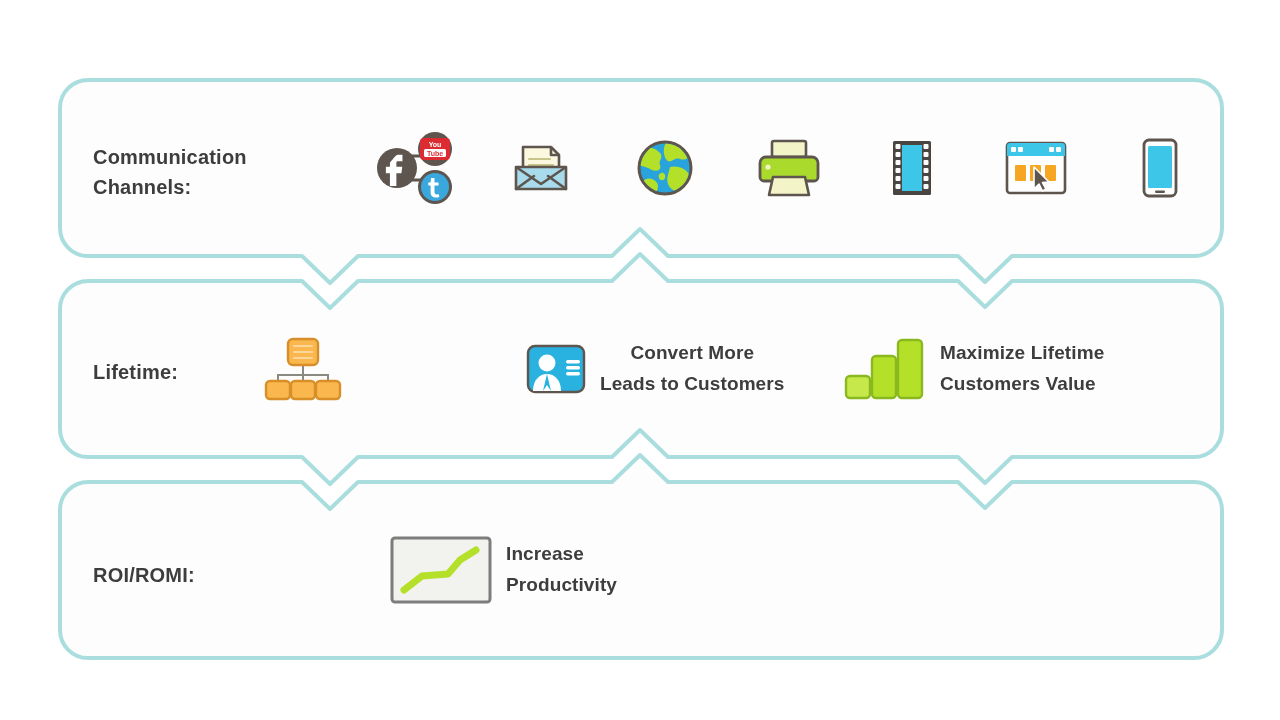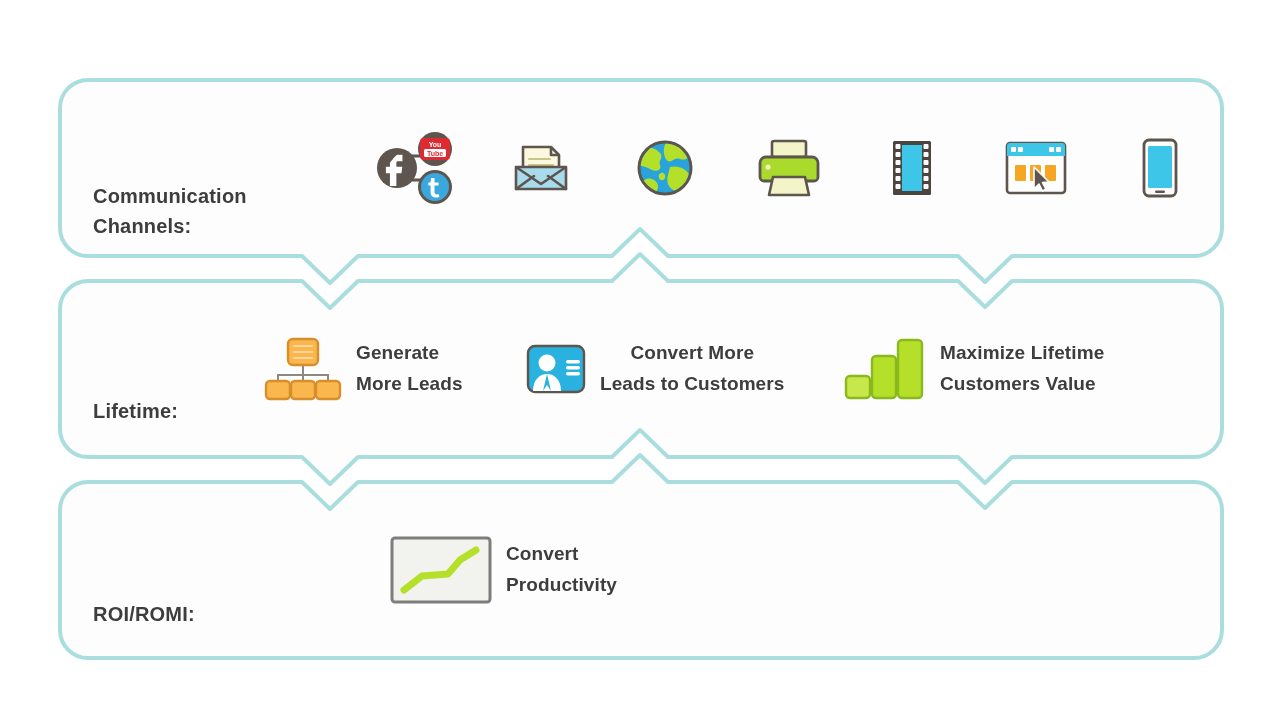--- a/index.html
+++ b/index.html
@@ -41,21 +41,20 @@
   }
 
   .row-label {
     color: #3d3d3d;
     font-weight: bold;
     font-size: 20px;
     line-height: 1.52;
     letter-spacing: 0.2px;
     white-space: pre-line;
     font-family: "Liberation Sans", "DejaVu Sans", sans-serif;
-    margin-top: 39px;
   }
 
   
   #panel1-content {
     left: 60px;
     top: 80px;
     width: 1162px;
     height: 176px;
   }
   #panel1-label {
@@ -361,22 +360,20 @@
           <g stroke="#fdd79a" stroke-width="2.2" stroke-linecap="round">
             <line x1="30" y1="9" x2="48" y2="9"></line>
             <line x1="30" y1="15" x2="48" y2="15"></line>
             <line x1="30" y1="21" x2="48" y2="21"></line>
           </g>
           <rect x="2" y="44" width="24" height="18" rx="4" fill="#f9b74e" stroke="#d88f2a" stroke-width="2.4"></rect>
           <rect x="27" y="44" width="24" height="18" rx="4" fill="#f9b74e" stroke="#d88f2a" stroke-width="2.4"></rect>
           <rect x="52" y="44" width="24" height="18" rx="4" fill="#f9b74e" stroke="#d88f2a" stroke-width="2.4"></rect>
         </svg>
       </span>
-      <span class="goal-text">Generate
-More Leads</span>
     </div>
 
     <div id="goal-convert" class="goal-row">
       <span class="icon-box">
         <svg width="60" height="50" viewBox="0 0 60 50">
           <rect x="2" y="2" width="56" height="46" rx="7" fill="#29b2e0" stroke="#5d554e" stroke-width="2.4"></rect>
           <circle cx="21" cy="19" r="8.5" fill="#ffffff"></circle>
           <path d="M7 47 C7 36 13.5 30 21 30 C28.5 30 35 36 35 47 Z" fill="#ffffff"></path>
           <path d="M21 30 L17 47 L21 41 L25 47 Z" fill="#29b2e0"></path>
           <g fill="#ffffff">
@@ -408,20 +405,20 @@
 
     <div id="panel3-label" class="row-label">ROI/ROMI:</div>
 
     <div id="roi-productivity" class="goal-row">
       <span class="icon-box">
         <svg width="102" height="68" viewBox="0 0 102 68">
           <rect x="2" y="2" width="98" height="64" rx="3" fill="#f2f2ee" stroke="#7d7d7d" stroke-width="3"></rect>
           <path d="M14 54 L32 40 L58 38 L70 24 L86 14" fill="none" stroke="#b4e02a" stroke-width="7" stroke-linecap="round" stroke-linejoin="round"></path>
         </svg>
       </span>
-      <span class="goal-text">Convert
+      <span class="goal-text">Increase
 Productivity</span>
     </div>
 
 
   </div>
 
 </div>
 
 </body></html>

